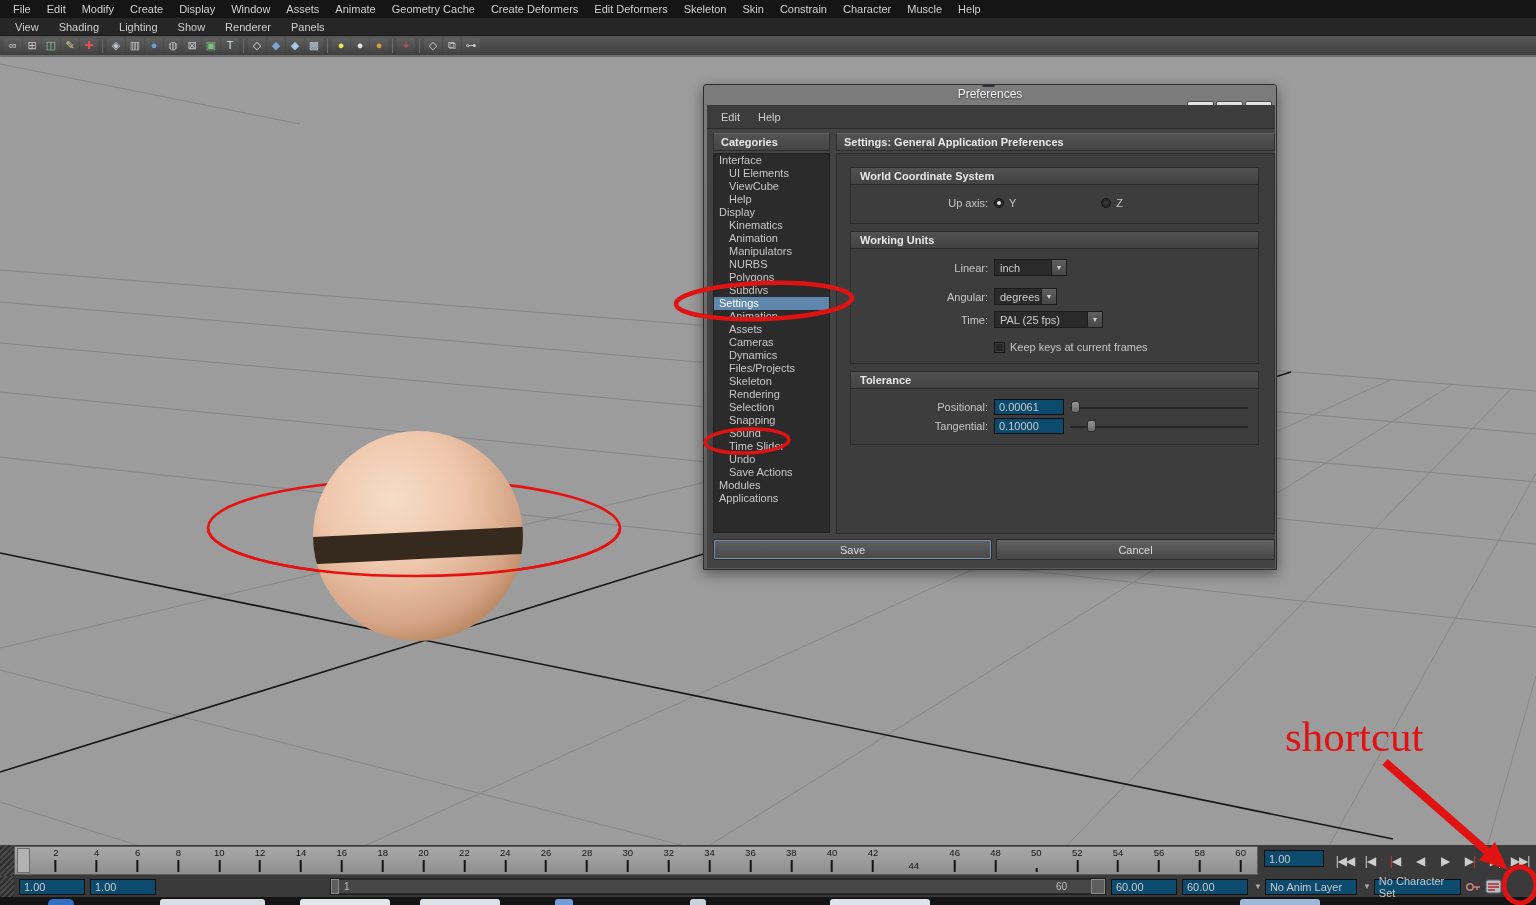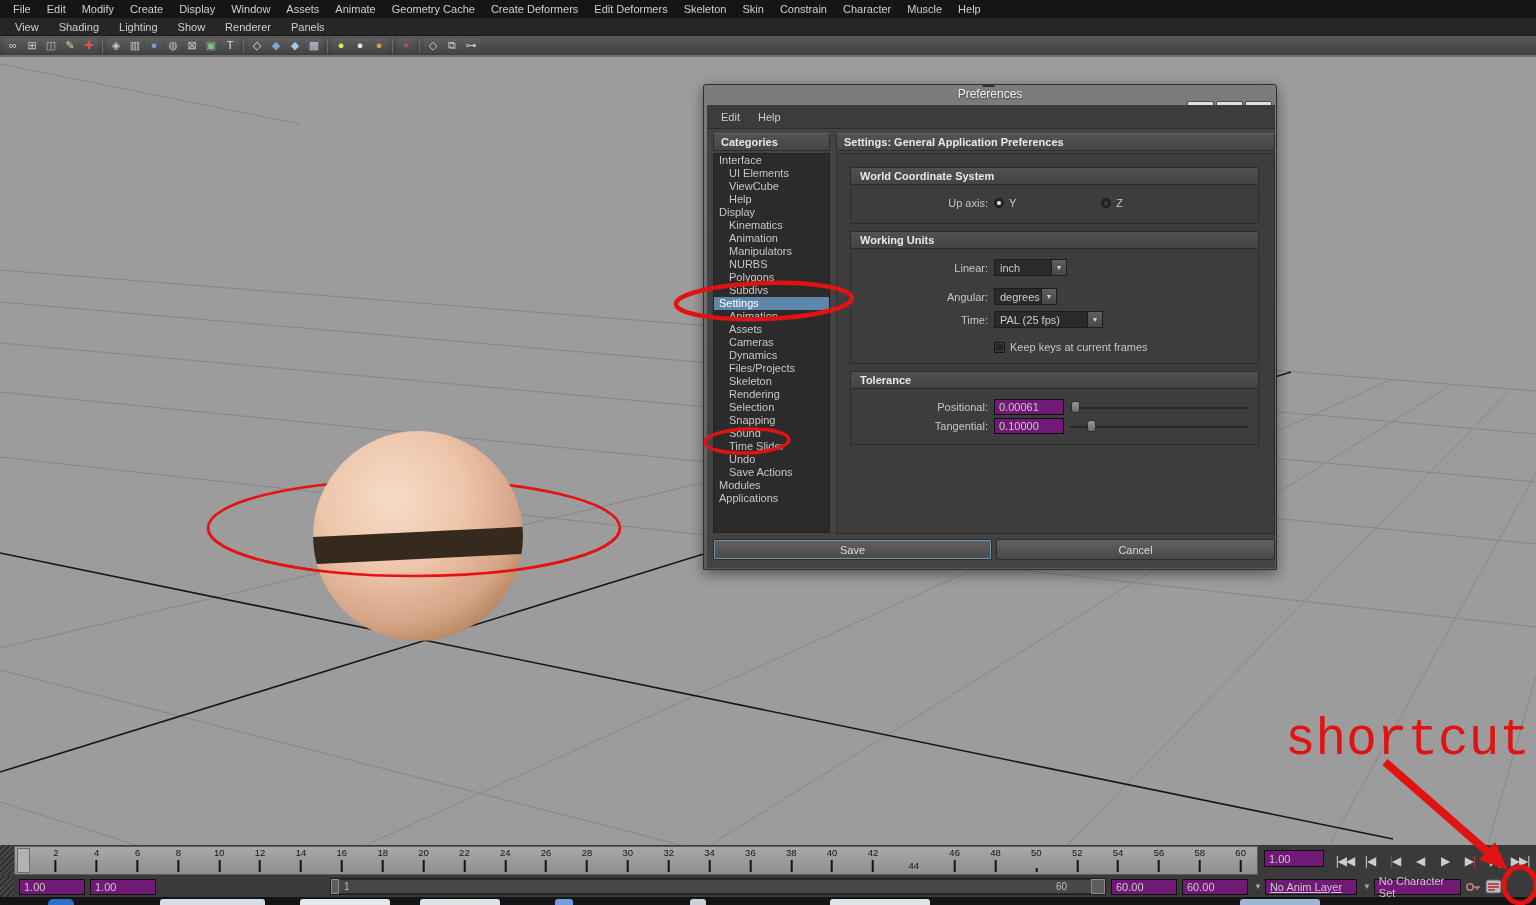--- a/index.html
+++ b/index.html
@@ -65,21 +65,21 @@
     display:inline-flex; align-items:center; justify-content:center; cursor:pointer; }
   .radio .dot { width:4px; height:4px; border-radius:50%; background:#3a3a3a; }
   .radio.on .dot { background:#e4e4e4; }
   .rlabel { color:#c6c6c6; margin:0 0 0 5px; }
   .combo { display:flex; height:17px; cursor:pointer; }
   .combo .cval { background:#2a2a2a; border:1px solid #1c1c1c; color:#cccccc; padding:1px 5px 0;
     display:flex; align-items:center; }
   .combo .cbtn { width:15px; background:linear-gradient(#5f5f5f,#474747); border:1px solid #1c1c1c;
     border-left:none; color:#cfcfcf; font-size:7px; display:flex; align-items:center; justify-content:center; }
   .chkbox { width:11px; height:11px; background:#262626; border:1px solid #141414; box-shadow:inset 0 0 0 1px #3c3c3c; cursor:pointer; }
-  .txtfield { height:16px; background:#701a75; border:1px solid #0f0f0f; color:#c9c9c9; font-size:11px;
+  .txtfield { height:16px; background:#0c4a6e; border:1px solid #0f0f0f; color:#c9c9c9; font-size:11px;
     font-family:"Liberation Sans",sans-serif; padding:0 4px; }
   .tol-field { width:70px; }
   .slider { position:relative; flex:1; height:14px; margin-left:6px; }
   .slider .groove { position:absolute; left:0; right:2px; top:7px; height:2px; background:#272727; }
   .slider .shandle { position:absolute; top:1px; width:9px; height:12px; border-radius:3px;
     background:linear-gradient(#969696,#6b6b6b); border:1px solid #2c2c2c; cursor:pointer; }
   #prefs-btns { position:absolute; left:6px; top:410px; width:562px; display:flex; gap:4px; }
   .dlg-btn { flex:1; height:21px; background:linear-gradient(#616161,#484848); border:1px solid #2c2c2c;
     border-radius:2px; color:#dcdcdc; font-size:11px; display:flex; align-items:center; justify-content:center; cursor:pointer; }
   .dlg-btn.default { box-shadow:0 0 0 1px #6f93ad inset; }
@@ -118,22 +118,22 @@
   .caret { color:#a9a9a9; font-size:8px; margin:0 3px 0 6px; cursor:pointer; }
   .wide-field { width:92px; }
   #anim-icons { display:flex; align-items:center; gap:3px; margin-left:4px; }
 
   
   #taskbar { position:absolute; left:0; top:897px; width:1536px; height:8px; background:#141414; overflow:hidden; }
   .tb-blob { position:absolute; top:2px; height:10px; border-radius:3px 3px 0 0; }
 
   
   #annotations { position:absolute; left:0; top:0; width:1536px; height:905px; pointer-events:none; z-index:50; }
-  #shortcut-label { position:absolute; left:1285px; top:712px; color:#e01212; font-size:51px; z-index:51;
-    font-family:Liberation Mono, monospace; pointer-events:none; }
+  #shortcut-label { position:absolute; left:1285px; top:712px; color:#e01212; font-size:43px; z-index:51;
+    font-family:Liberation Serif, serif; pointer-events:none; }
 </style>
 </head>
 <body>
 
 <div id="root">
 
   <div id="menubar">
       <span class="menu-item">File</span>
       <span class="menu-item">Edit</span>
       <span class="menu-item">Modify</span>
@@ -552,21 +552,21 @@
     <div id="range-track">
       <div id="range-bar"></div>
       <div class="rhandle" id="rh-left"></div>
       <div class="rhandle" id="rh-right"></div>
       <span id="range-start-lbl">1</span>
       <span id="range-end-lbl">60</span>
     </div>
     <input class="txtfield rfield" value="60.00" style="">
     <input class="txtfield rfield" value="60.00" style="">
     <span class="caret">▼</span>
-    <div class="txtfield wide-field" style="display:flex;align-items:center;text-decoration:underline;">No Anim Layer</div>
+    <div class="txtfield wide-field" style="display:flex;align-items:center;">No Anim Layer</div>
     <span class="caret">▼</span>
     <div class="txtfield wide-field" style="display:flex;align-items:center;width:87px;">No Character Set</div>
     <div id="anim-icons">
       <svg width="17" height="14">
         <circle cx="5" cy="7" r="3.2" fill="none" stroke="#c98080" stroke-width="1.5"></circle>
         <line x1="8" y1="7" x2="15" y2="7" stroke="#c98080" stroke-width="1.5"></line>
         <line x1="12" y1="7" x2="12" y2="10" stroke="#c98080" stroke-width="1.5"></line>
       </svg>
       <svg width="17" height="15">
         <rect x="1" y="1" width="15" height="13" rx="2" fill="#b9bec6" stroke="#5a5f66"></rect>

